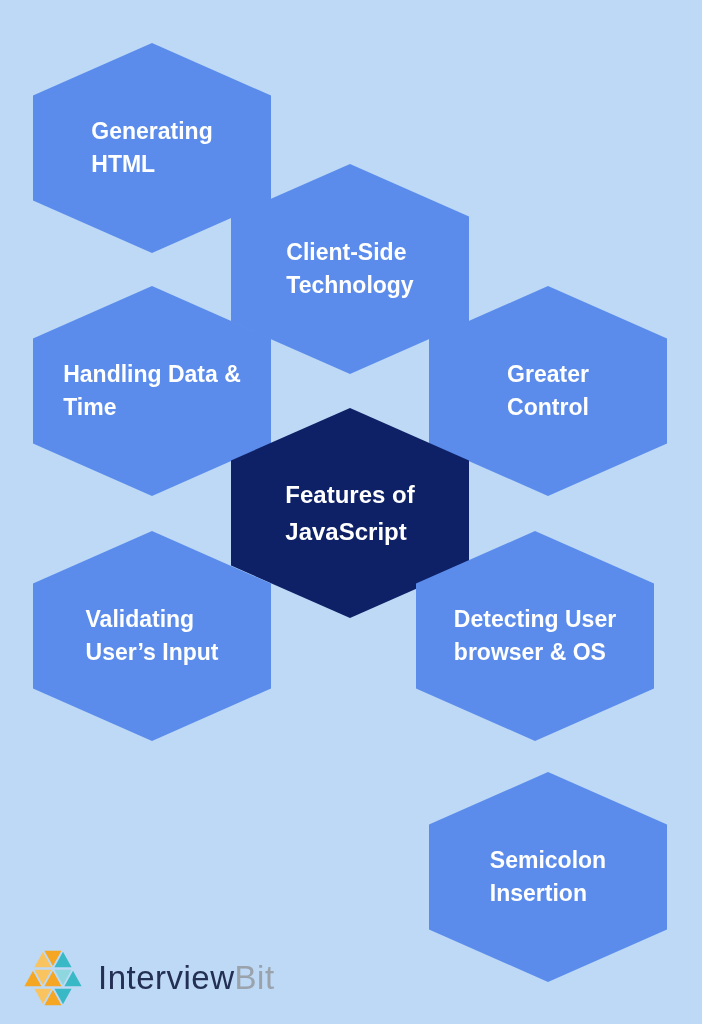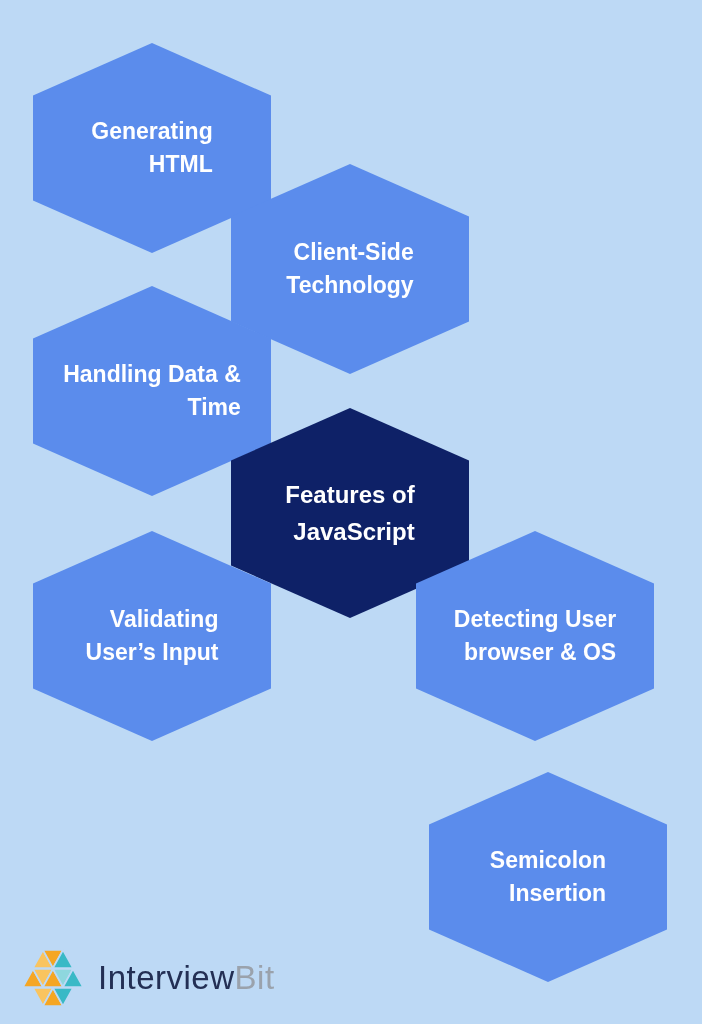--- a/index.html
+++ b/index.html
@@ -24,21 +24,21 @@
   }
   .hex{
     position:absolute;
     width:238px;height:210px;
     clip-path:polygon(50% 0%,100% 25%,100% 75%,50% 100%,0% 75%,0% 25%);
     background:var(--hex);
     display:flex;align-items:center;justify-content:center;
   }
   .hex .hex-label{
     white-space:pre-line;
-    text-align:right;
+    text-align:left;
     color:var(--hex-text);
     font-weight:bold;
     font-size:23px;
     line-height:1.45;
     padding:0 12px;
   }
   .hex.center-hex{background:var(--hex-center);}
   .hex.center-hex .hex-label{font-size:24px;line-height:1.55;}
   .logo{
     position:absolute;
@@ -67,20 +67,24 @@
   <div class="hex" style="left:231px;top:164px">
     <span class="hex-label">Client-Side
 Technology</span>
   </div>
 
   <div class="hex" style="left:33px;top:286px">
     <span class="hex-label">Handling Data &amp;
 Time</span>
   </div>
 
+  <div class="hex" style="left:429px;top:286px">
+    <span class="hex-label">Greater
+Control</span>
+  </div>
 
   <div class="hex center-hex" style="left:231px;top:408px">
     <span class="hex-label">Features of
 JavaScript</span>
   </div>
 
   <div class="hex" style="left:33px;top:531px">
     <span class="hex-label">Validating
 User’s Input</span>
   </div>

